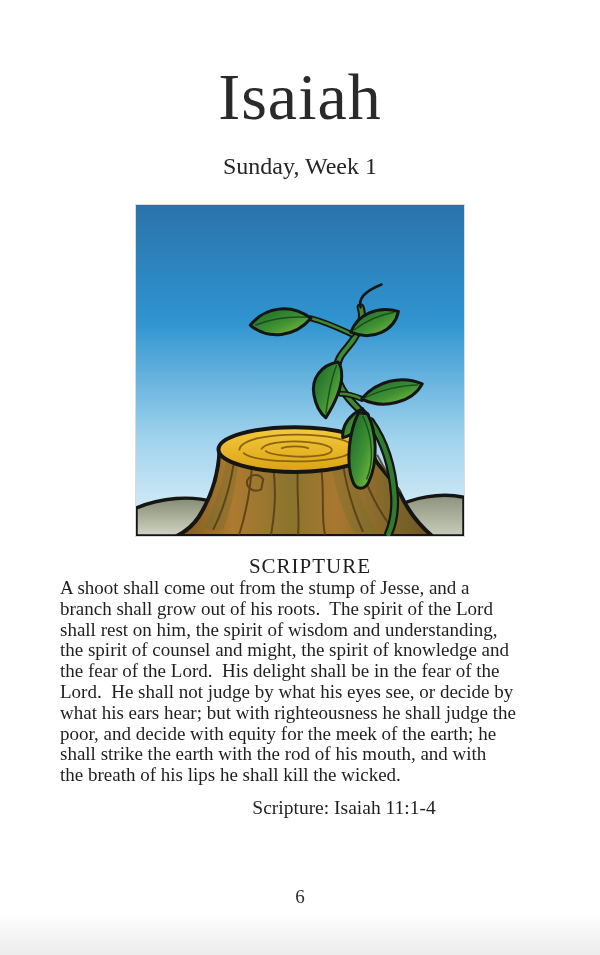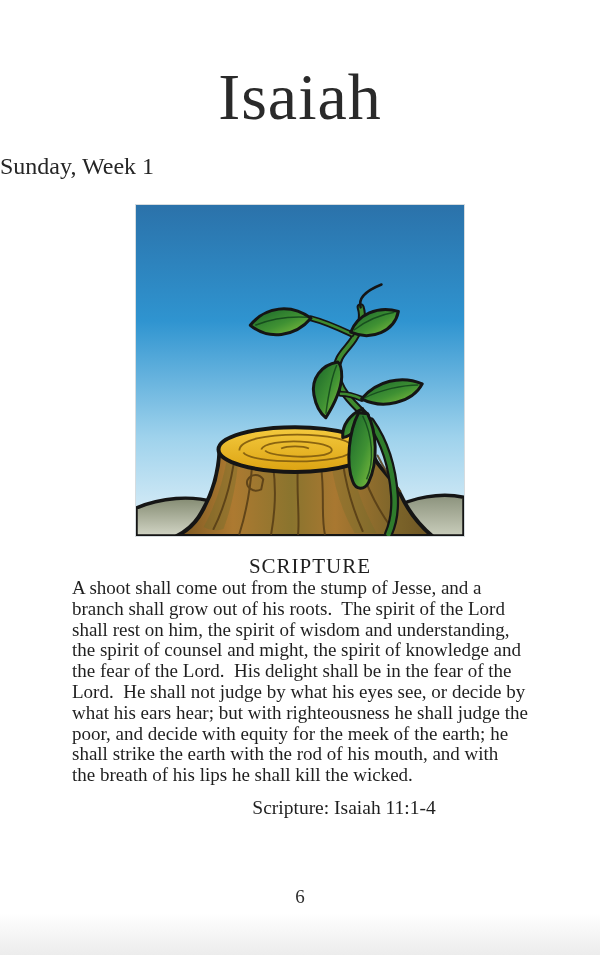--- a/index.html
+++ b/index.html
@@ -8,34 +8,34 @@
     background:#ffffff;color:#232323;
     font-family:"Liberation Serif","DejaVu Serif",serif;
   }
   .page-title{
     position:absolute;top:62px;left:0;width:600px;margin:0;
     text-align:center;font-size:66px;line-height:70px;font-weight:500;color:#2a2a2a;
     letter-spacing:1px;
   }
   .page-subtitle{
     position:absolute;top:152px;left:0;width:600px;
-    font-size:24px;line-height:28px;color:#262626;
+    text-align:center;font-size:24px;line-height:28px;color:#262626;
   }
   .illustration{
     position:absolute;left:135px;top:204px;width:330px;height:333px;margin:0;
     box-sizing:border-box;border:1px solid #d6dcdf;background:#9ed2ec;
   }
   .illustration svg{display:block;width:100%;height:100%;}
   .section-heading{
     position:absolute;top:540px;left:0;width:600px;margin:10px;
     text-align:center;font-size:21px;line-height:32px;font-weight:500;
     letter-spacing:1px;color:#1f1f1f;
   }
   .scripture{
-    position:absolute;top:578px;left:72px;width:505px;margin:0;
+    position:absolute;top:578px;left:60px;width:505px;margin:0;
     font-size:19px;line-height:20.8px;white-space:pre;color:#1f1f1f;
   }
   .citation{
     position:absolute;top:797px;left:0;width:600px;box-sizing:border-box;
     padding-left:64px;text-align:center;font-size:19.5px;color:#1f1f1f;margin-left:12px;
   }
   .page-number{
     position:absolute;top:886px;left:0;width:600px;
     text-align:center;font-size:19px;color:#2e2e2e;
   }

